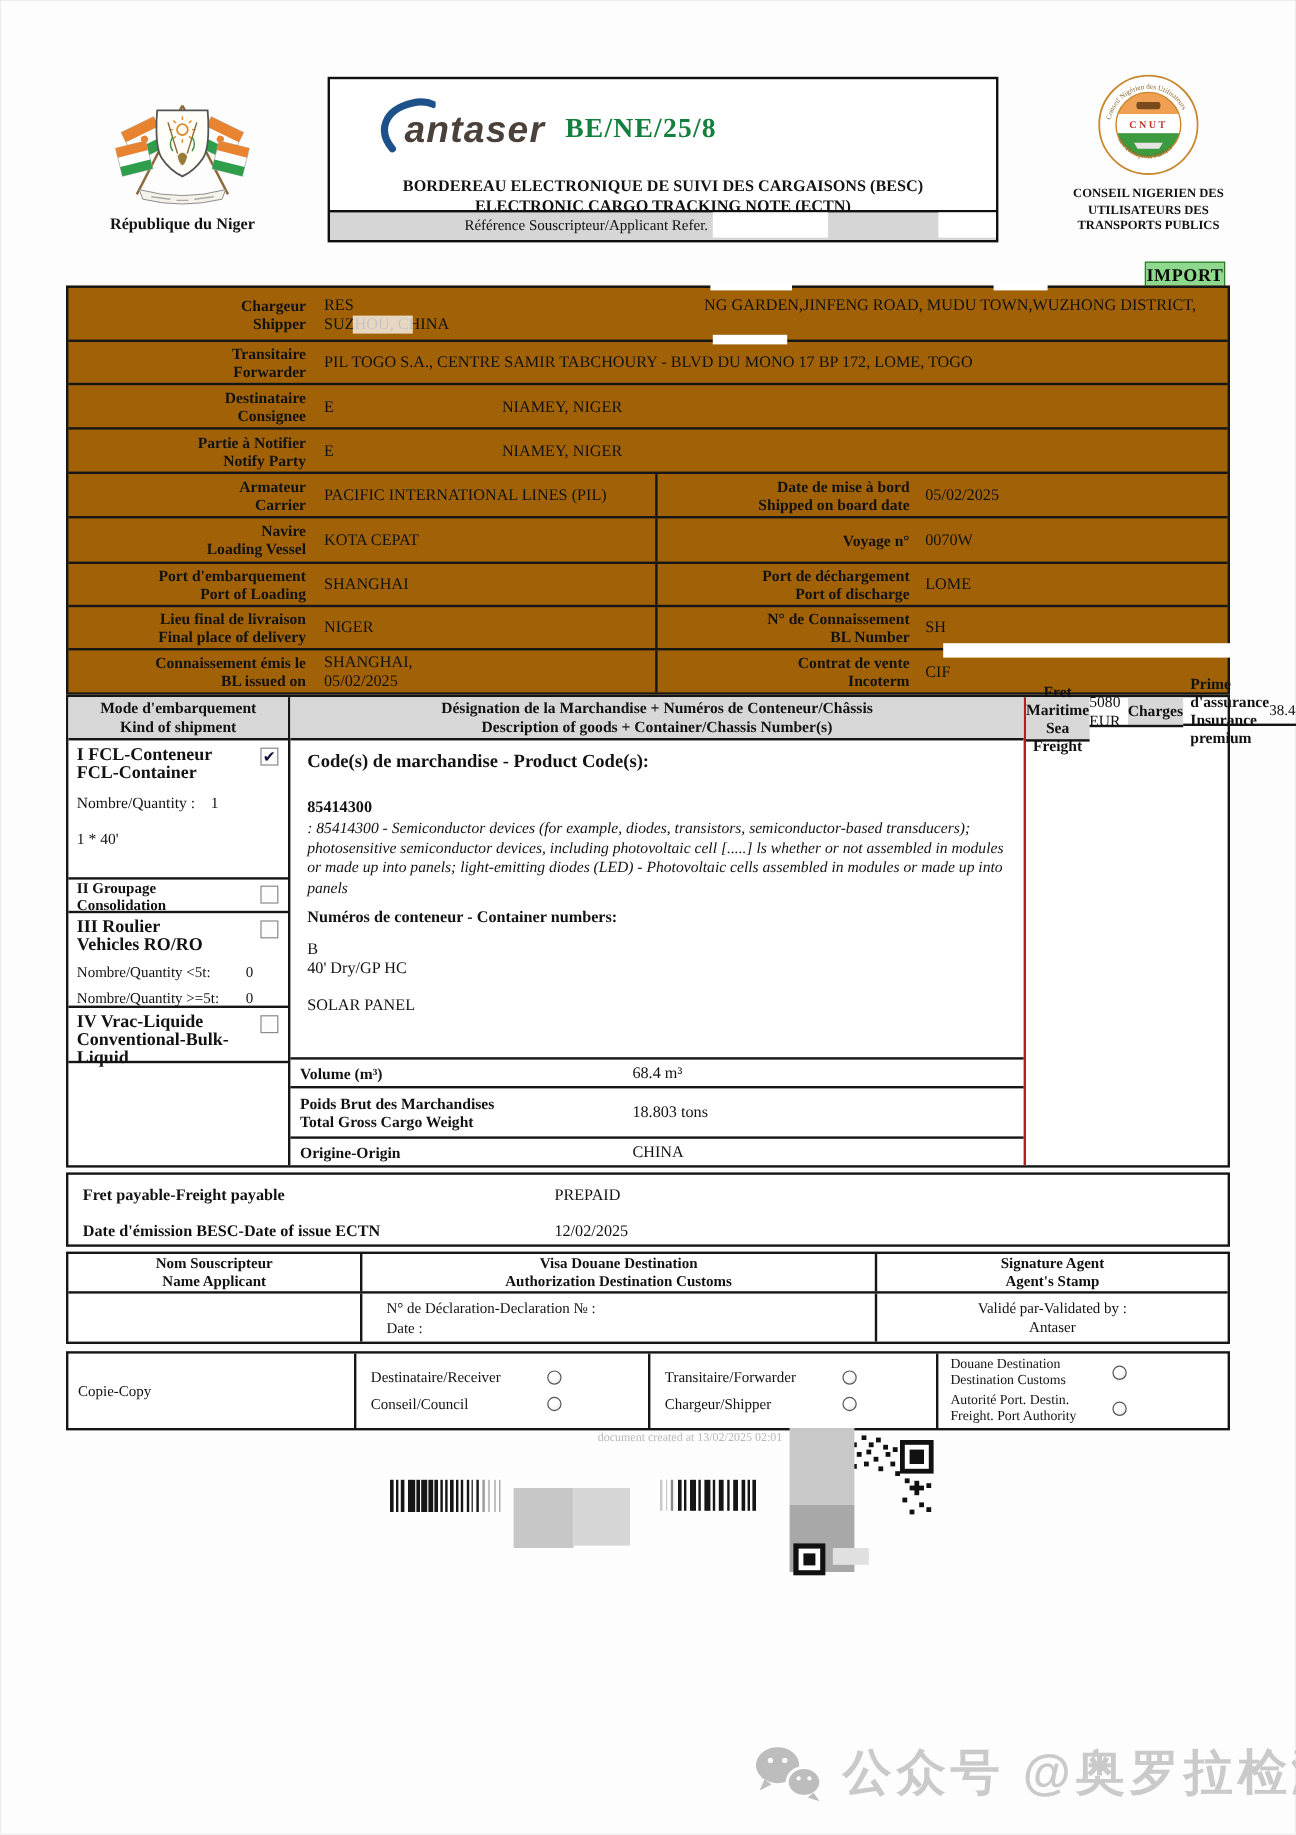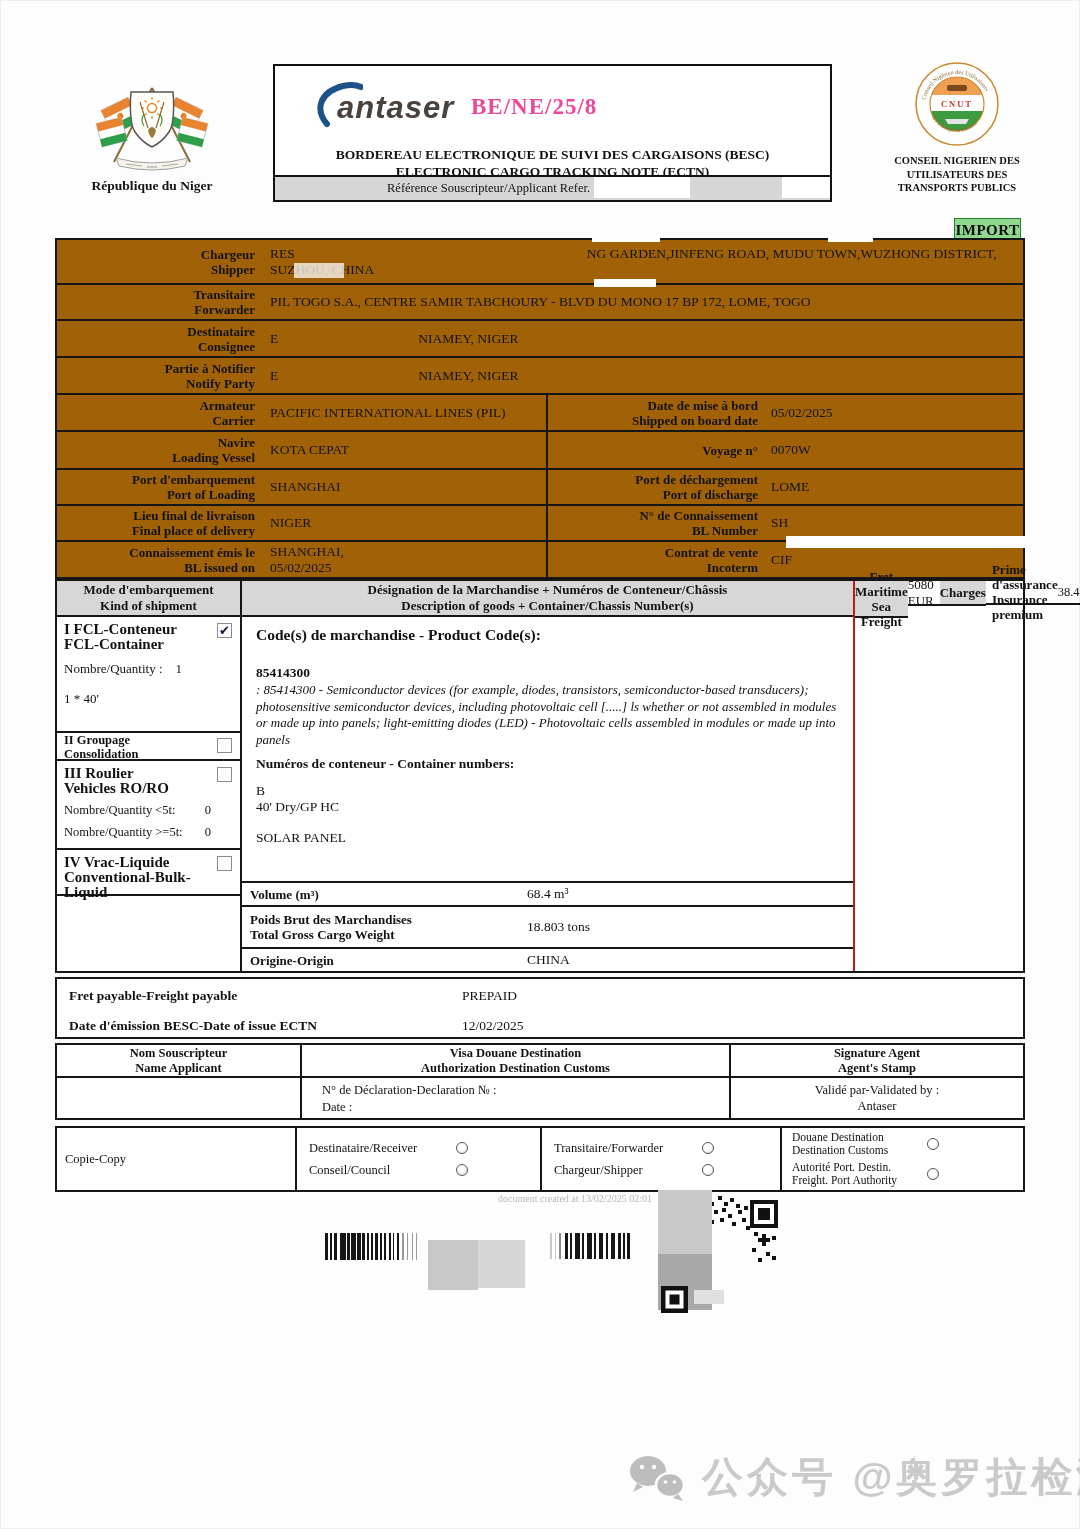--- a/index.html
+++ b/index.html
@@ -8,21 +8,21 @@
 .page{position:relative;width:1080px;height:1529px;margin:0 auto;background:#fdfdfd;overflow:hidden;box-shadow:inset 0 0 0 1px #eee}
 .abs{position:absolute}
 .b{font-weight:bold}
 .i{font-style:italic}
 
 .coat-caption{margin-top:2px;text-align:center;font-weight:bold;font-size:13.5px}
 .center-box{left:273px;top:64px;width:559px;height:138px;border:2px solid #101010;background:#fff}
 .brand-row{position:relative;height:80px}
 #swoosh{position:absolute;left:38px;top:14px}
 #brand-text{position:absolute;left:62px;top:24px;font-family:"Liberation Sans",sans-serif;font-style:italic;font-weight:bold;font-size:31px;color:#4a413b;letter-spacing:1px}
-#ectn-no{position:absolute;left:196px;top:28px;font-weight:bold;font-size:23px;color:#ec4899;letter-spacing:1px}
+#ectn-no{position:absolute;left:196px;top:28px;font-weight:bold;font-size:23px;color:#15803d;letter-spacing:1px}
 .hdr-title{text-align:center;font-weight:bold;font-size:13.5px;line-height:17px}
 #ref-bar{position:absolute;left:0;bottom:0;width:100%;height:25px;background:#d6d6d6;border-top:2px solid #101010;display:flex;align-items:center;padding-left:112px;font-size:12.5px}
 #cnut{left:878px;top:62px;width:158px;text-align:center}
 .cnut-lines{margin-top:4px;font-weight:bold;font-size:10.5px;line-height:13.5px}
 #import-badge{left:954px;top:218px;width:67px;height:24px;background:#8fd98f;border:1px solid #2c7a2c;color:#0a0a0a;font-weight:bold;font-size:15px;display:flex;align-items:center;justify-content:center;letter-spacing:.5px}
 
 .t1{left:55px;top:238px;width:970px;border:2px solid #161616;background:#a16207}
 .t1-row{display:flex;border-top:2px solid #161616}
 .t1-row.first{border-top:none}
 .t1-lbl{flex:0 0 203px;display:flex;flex-direction:column;justify-content:center;text-align:right;font-weight:bold;font-size:13px;line-height:15px;padding-right:5px}
@@ -397,21 +397,21 @@
       </div>
       <div class="mode-sec bb" style="height:28px;padding-top:0">
         <div class="mode-title" style="font-size:12.5px;line-height:13.5px;padding-top:1px">
             <div>II Groupage</div>
             <div>Consolidation</div>
           </div>
         <span class="cb" style="top:5px">
             <span></span>
           </span>
       </div>
-      <div class="mode-sec bb" style="height:89px">
+      <div class="mode-sec bb" style="height:79px">
         <div class="mode-title">
             <div>III Roulier</div>
             <div>Vehicles RO/RO</div>
           </div>
         <span class="cb">
             <span></span>
           </span>
         <div class="mode-qty">
             <span>Nombre/Quantity &lt;5t:</span>
             <span>0</span>

